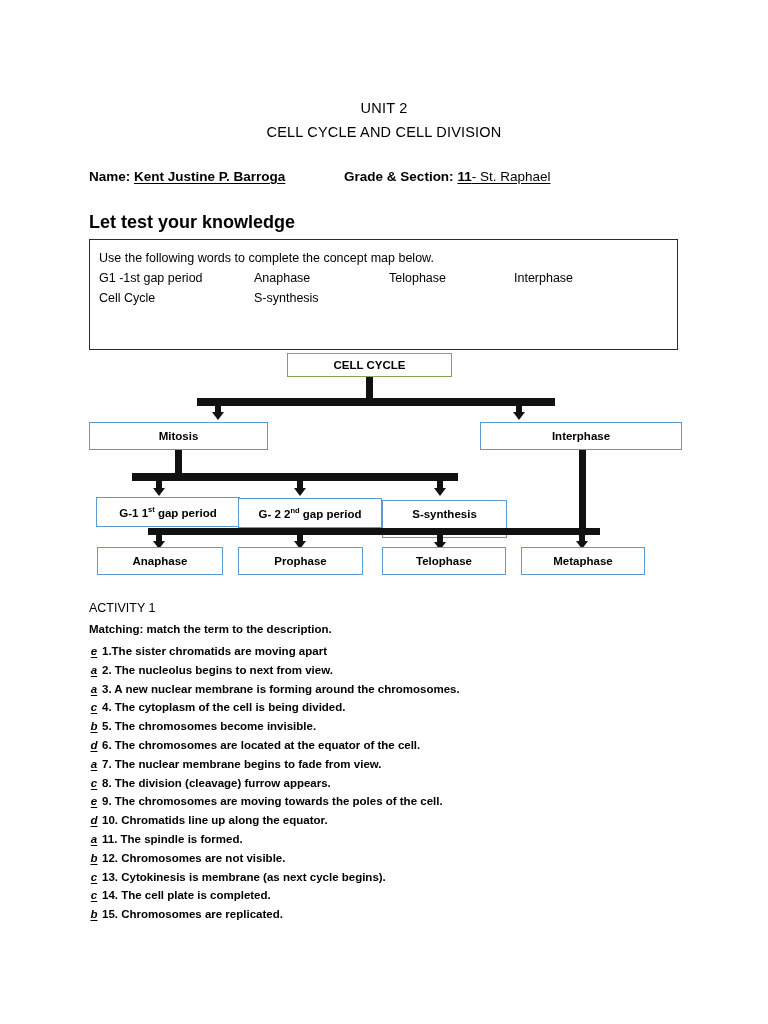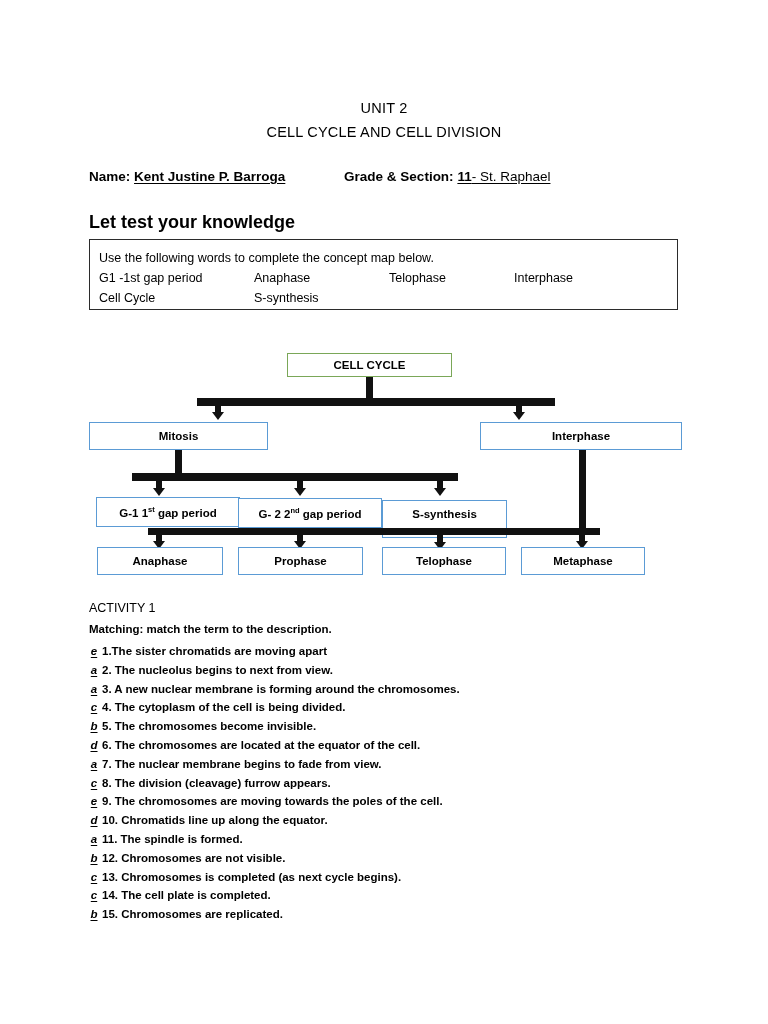--- a/index.html
+++ b/index.html
@@ -68,21 +68,21 @@
     font-size: 18px;
     font-weight: bold;
   }
 
   
   .wordbank {
     position: absolute;
     left: 89px;
     top: 239px;
     width: 589px;
-    height: 71px;
+    height: 111px;
     border: 1px solid #2b2b2b;
     box-sizing: border-box;
     padding: 8px 12px 0 9px;
   }
   .wb-line {
     font-size: 12.5px;
     line-height: 20px;
     white-space: nowrap;
     font-weight: normal;
   }
@@ -282,18 +282,18 @@
       <div class="qitem"><span class="qans">a</span><span>3.</span><span> A new nuclear membrane is forming around the chromosomes.</span></div>
       <div class="qitem"><span class="qans">c</span><span>4.</span><span> The cytoplasm of the cell is being divided.</span></div>
       <div class="qitem"><span class="qans">b</span><span>5.</span><span> The chromosomes become invisible.</span></div>
       <div class="qitem"><span class="qans">d</span><span>6.</span><span> The chromosomes are located at the equator of the cell.</span></div>
       <div class="qitem"><span class="qans">a</span><span>7.</span><span> The nuclear membrane begins to fade from view.</span></div>
       <div class="qitem"><span class="qans">c</span><span>8.</span><span> The division (cleavage) furrow appears.</span></div>
       <div class="qitem"><span class="qans">e</span><span>9.</span><span> The chromosomes are moving towards the poles of the cell.</span></div>
       <div class="qitem"><span class="qans">d</span><span>10.</span><span> Chromatids line up along the equator.</span></div>
       <div class="qitem"><span class="qans">a</span><span>11.</span><span> The spindle is formed.</span></div>
       <div class="qitem"><span class="qans">b</span><span>12.</span><span> Chromosomes are not visible.</span></div>
-      <div class="qitem"><span class="qans">c</span><span>13.</span><span> Chromosomes is completed (as next cycle begins).</span></div>
+      <div class="qitem"><span class="qans">c</span><span>13.</span><span> Cytokinesis is membrane (as next cycle begins).</span></div>
       <div class="qitem"><span class="qans">c</span><span>14.</span><span> The cell plate is completed.</span></div>
       <div class="qitem"><span class="qans">b</span><span>15.</span><span> Chromosomes are replicated.</span></div>
     </div>
 
 </div>
 
 </body></html>

